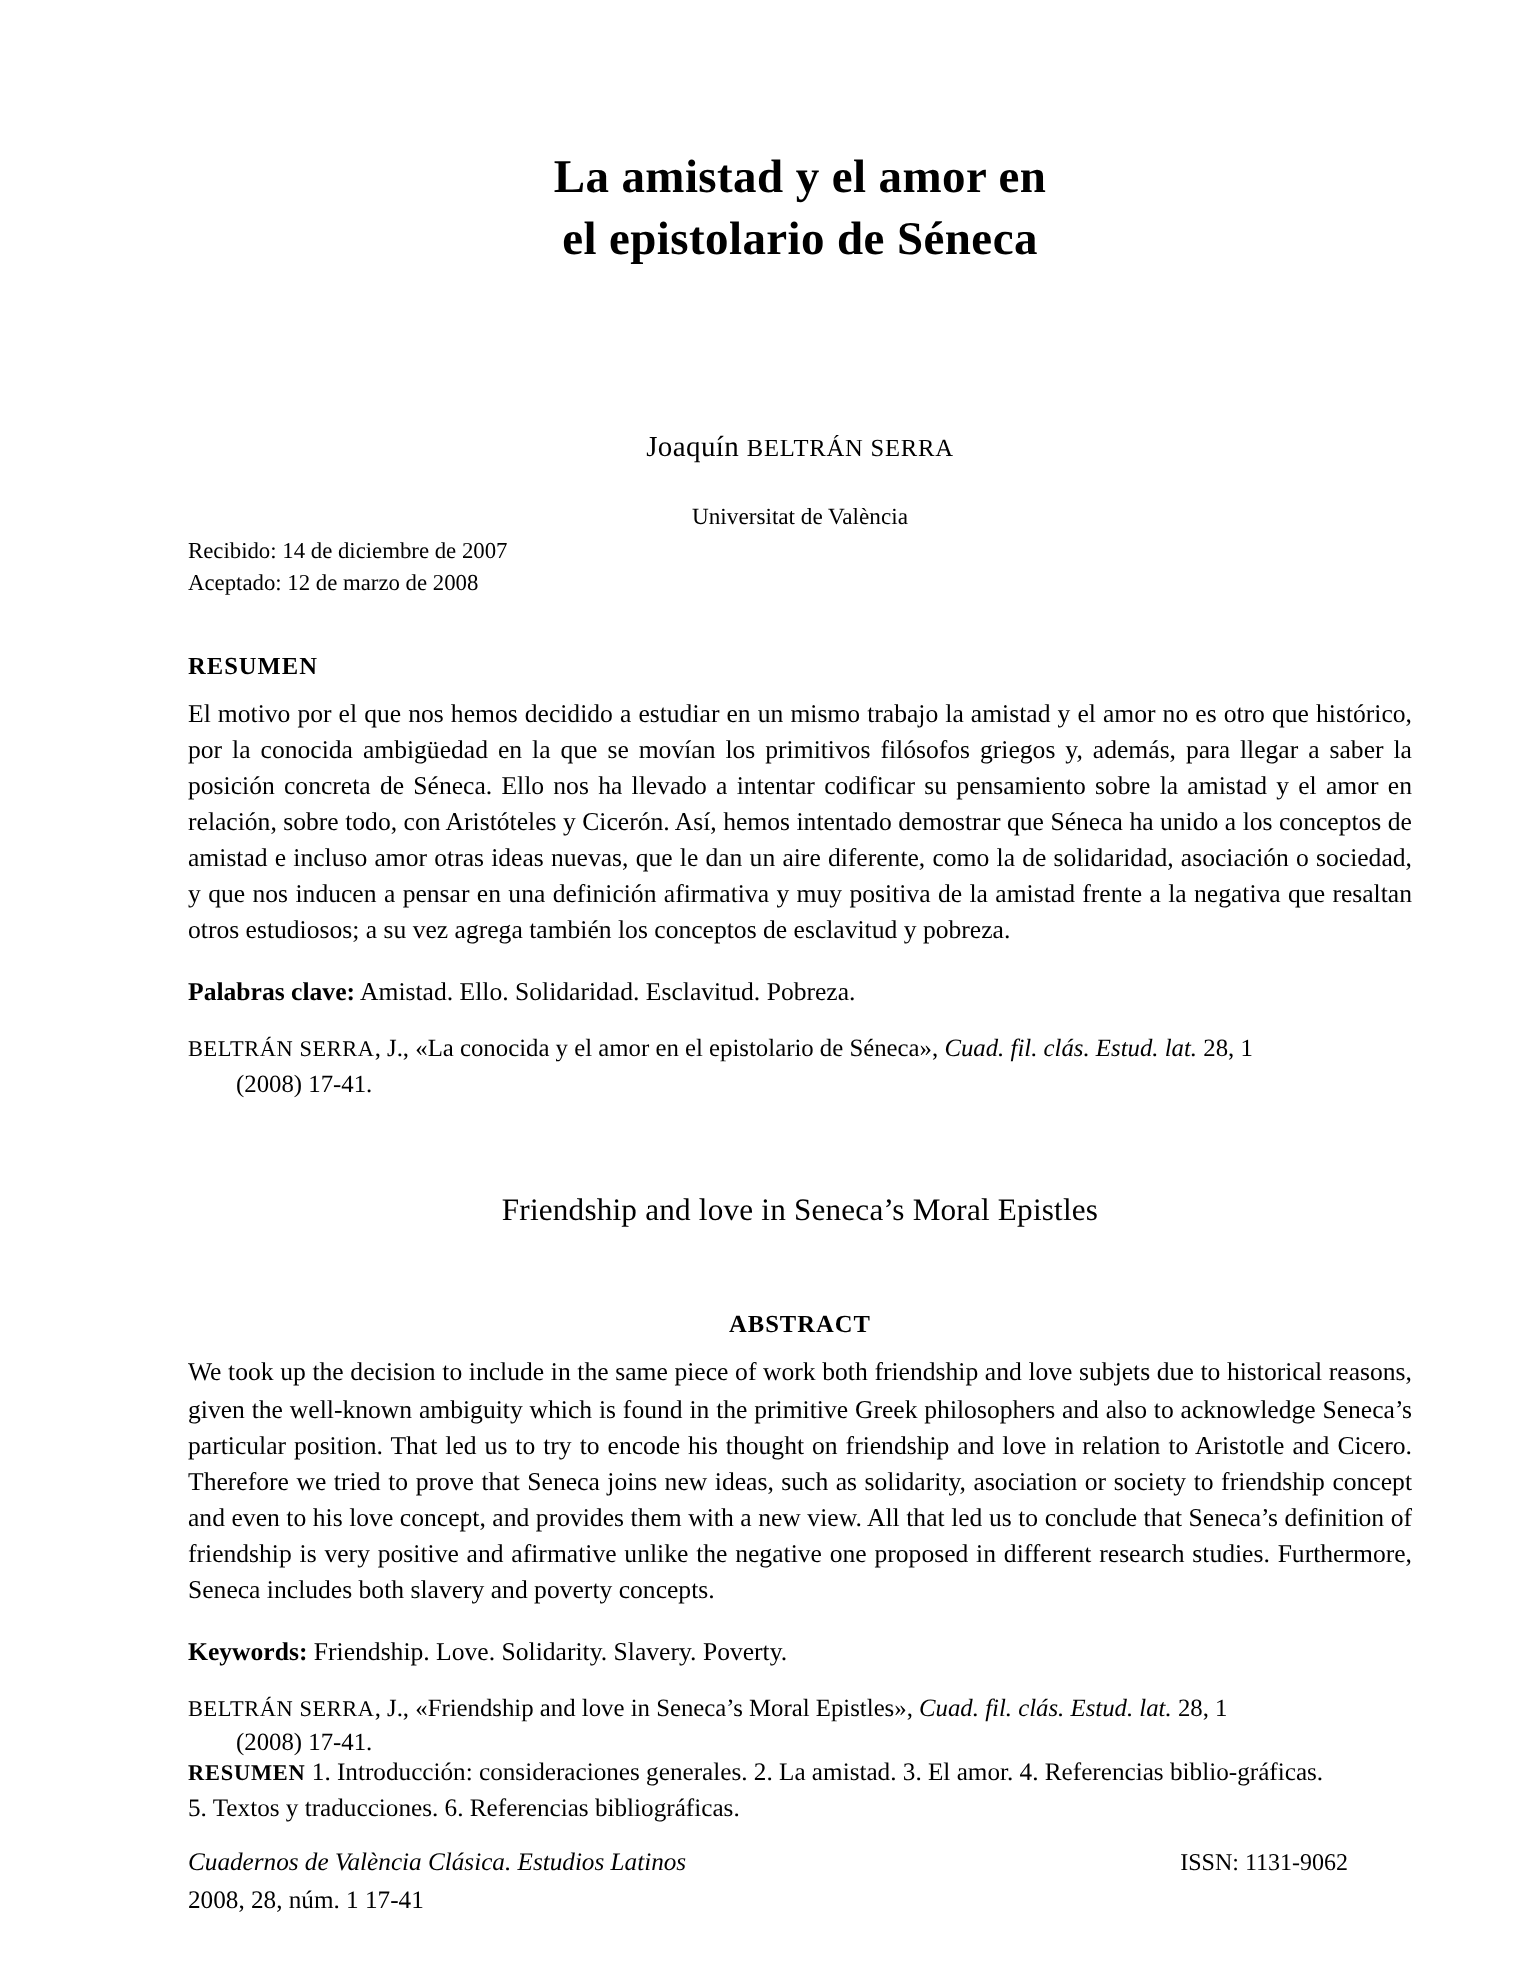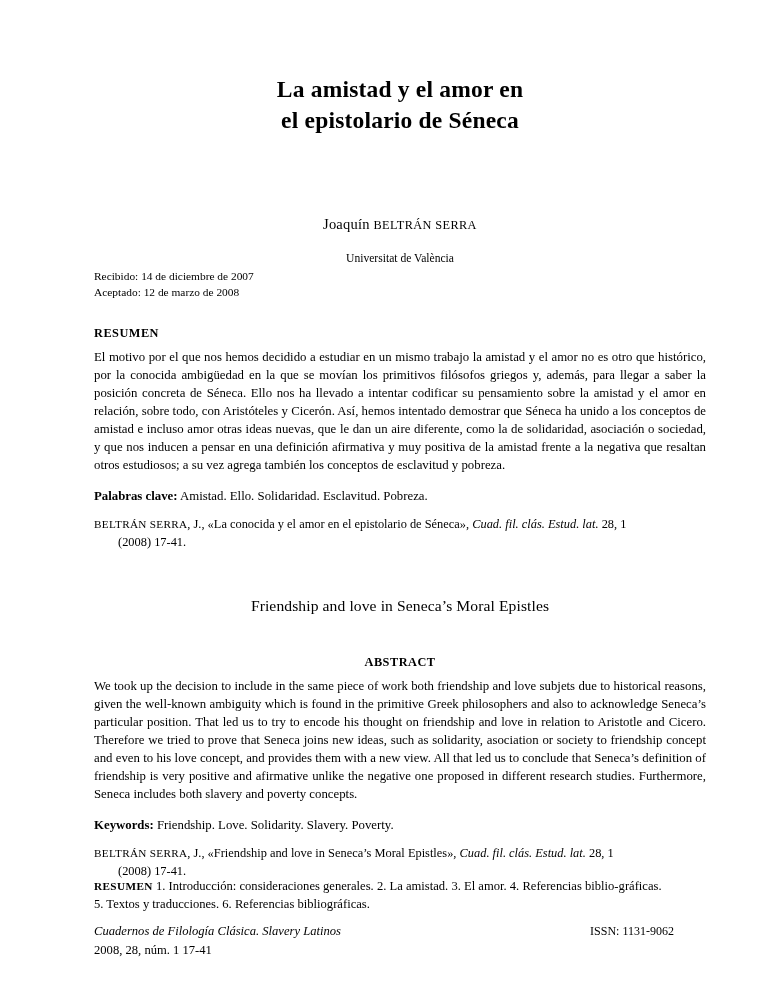--- a/index.html
+++ b/index.html
@@ -173,19 +173,19 @@
   <div class="abstract-text">We took up the decision to include in the same piece of work both friendship and love subjets due to historical reasons, given the well-known ambiguity which is found in the primitive Greek philosophers and also to acknowledge Seneca’s particular position. That led us to try to encode his thought on friendship and love in relation to Aristotle and Cicero. Therefore we tried to prove that Seneca joins new ideas, such as solidarity, asociation or society to friendship concept and even to his love concept, and provides them with a new view. All that led us to conclude that Seneca’s definition of friendship is very positive and afirmative unlike the negative one proposed in different research studies. Furthermore, Seneca includes both slavery and poverty concepts.</div>
 
   <div class="keywords"><b>Keywords:</b><span> Friendship. Love. Solidarity. Slavery. Poverty.</span></div>
 
   <div class="citation"><span class="sc-name">BELTRÁN SERRA</span><span>, J., «Friendship and love in Seneca’s Moral Epistles», </span><span class="jrnl">Cuad. fil. clás. Estud. lat.</span><span> 28, 1</span><span class="indent">(2008) 17-41.</span></div>
 
   <div class="sumario"><span class="sc-name">RESUMEN</span><span> 1. Introducción: consideraciones generales. 2. La amistad. 3. El amor. 4. Referencias biblio-</span><span>gráficas. 5. Textos y traducciones. 6. Referencias bibliográficas.</span></div>
 
   <div class="footer">
     <div class="footer-row">
-      <span class="footer-journal">Cuadernos de Filología Clásica. Slavery Latinos</span>
+      <span class="footer-journal">Cuadernos de València Clásica. Estudios Latinos</span>
       <span class="footer-issn">ISSN: 1131-9062</span>
     </div>
     <div class="footer-vol">2008, 28, núm. 1  17-41</div>
   </div>
 
 </div>
 
 </body></html>

